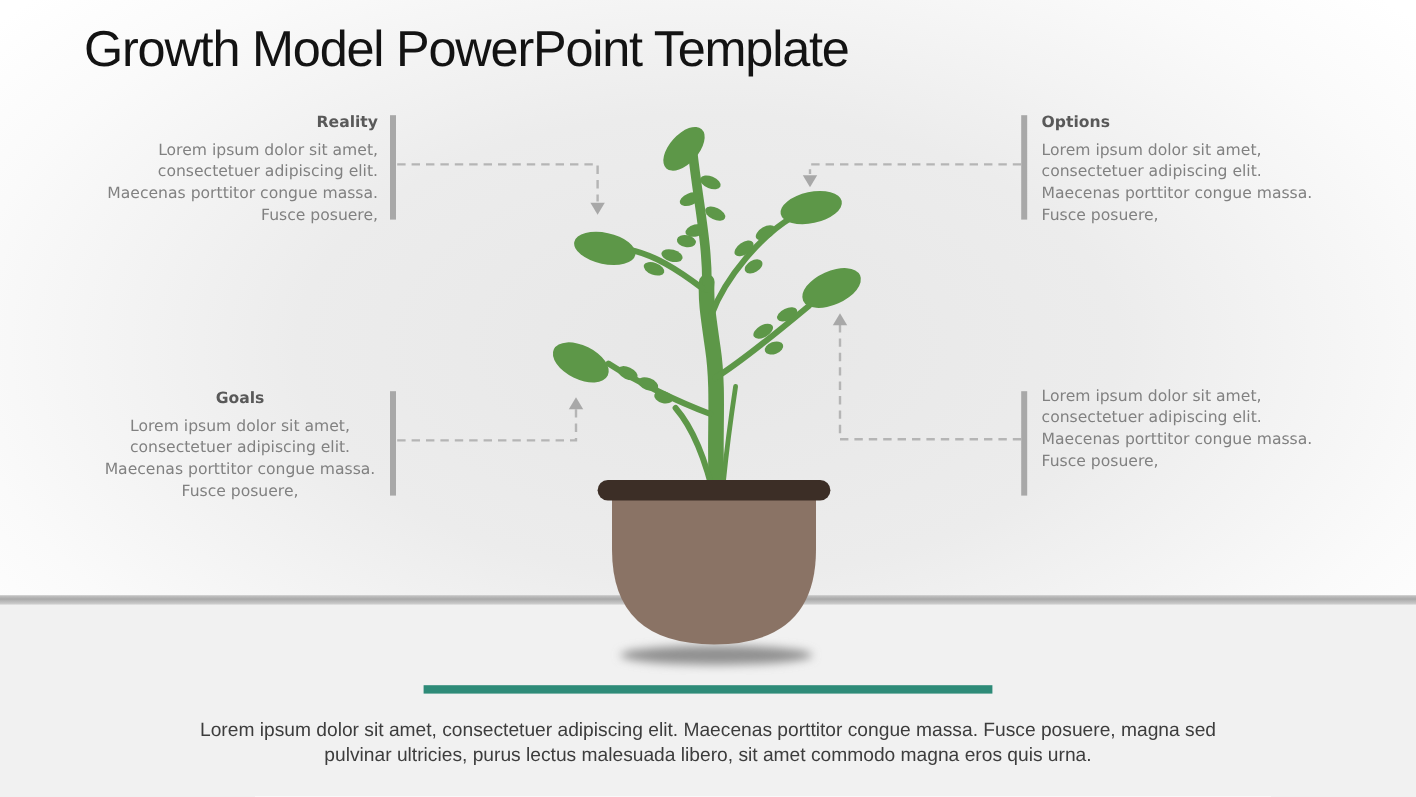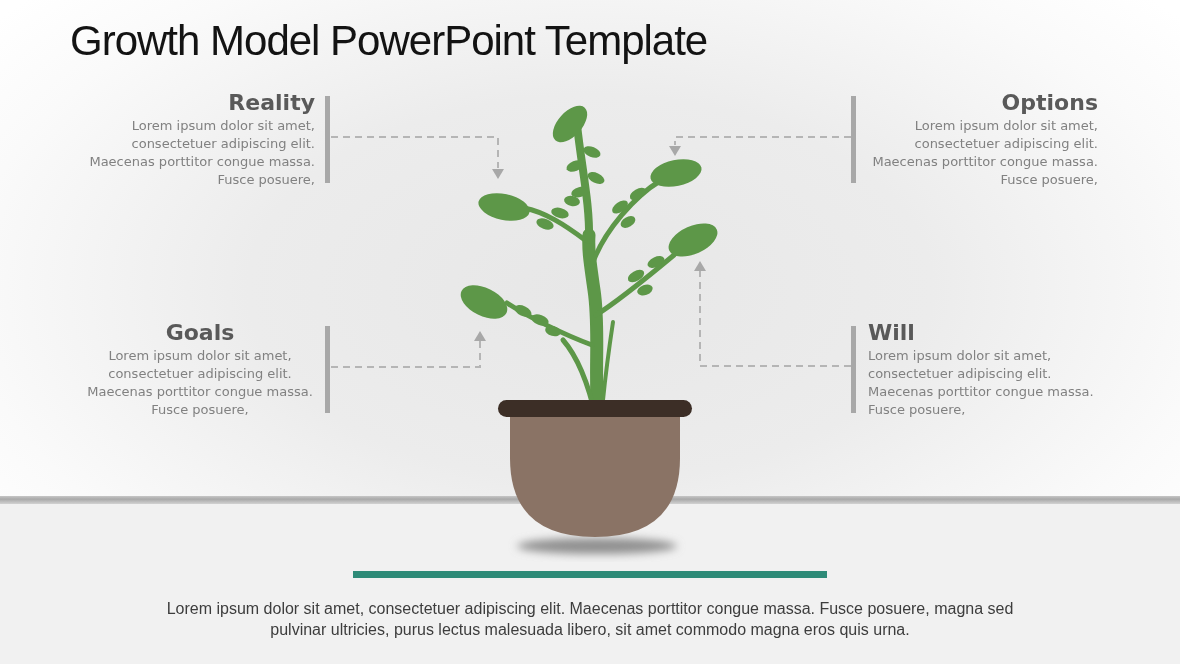--- a/index.html
+++ b/index.html
@@ -21,28 +21,28 @@
     background:#f1f1f1;
   }
   #title{
     position:absolute;left:70px;top:16px;
     font-family:"Liberation Sans",sans-serif;
     font-size:42px;line-height:50px;color:#131313;
     letter-spacing:-1px;white-space:nowrap;z-index:3;
   }
   .quad{position:absolute;width:230px;z-index:3;}
   .quad .q-label{
-    display:block;font-weight:bold;font-size:22px;line-height:22px;
+    display:block;font-weight:bold;font-size:13px;line-height:22px;
     color:#595959;margin:0 0 3px 0;
   }
   .quad .q-body{
     margin:0;font-size:13px;line-height:18px;color:#818181;
   }
   .quad.tl{left:85px;top:92px;text-align:right;}
-  .quad.tr{left:868px;top:92px;text-align:right;}
+  .quad.tr{left:868px;top:92px;text-align:left;}
   .quad.bl{left:85px;top:322px;text-align:center;}
   .quad.br{left:868px;top:322px;text-align:left;}
   .vbar{position:absolute;width:5px;height:87px;background:#a8a8a8;z-index:3;}
   .vbar.tl{left:325px;top:96px;}
   .vbar.tr{left:851px;top:96px;}
   .vbar.bl{left:325px;top:326px;}
   .vbar.br{left:851px;top:326px;}
   #accent-underline{
     position:absolute;left:353px;top:571px;width:474px;height:7px;
     background:#2e8b78;z-index:4;
@@ -72,21 +72,20 @@
   </div>
   <div class="quad tr">
     <span class="q-label">Options</span>
     <p class="q-body">Lorem ipsum dolor sit amet, consectetuer adipiscing elit. Maecenas porttitor congue massa. Fusce posuere,</p>
   </div>
   <div class="quad bl">
     <span class="q-label">Goals</span>
     <p class="q-body">Lorem ipsum dolor sit amet, consectetuer adipiscing elit. Maecenas porttitor congue massa. Fusce posuere,</p>
   </div>
   <div class="quad br">
-    <span class="q-label">Will</span>
     <p class="q-body">Lorem ipsum dolor sit amet, consectetuer adipiscing elit. Maecenas porttitor congue massa. Fusce posuere,</p>
   </div>
 
   <div class="vbar tl"></div>
   <div class="vbar tr"></div>
   <div class="vbar bl"></div>
   <div class="vbar br"></div>
 
   <div id="accent-underline"></div>
 

